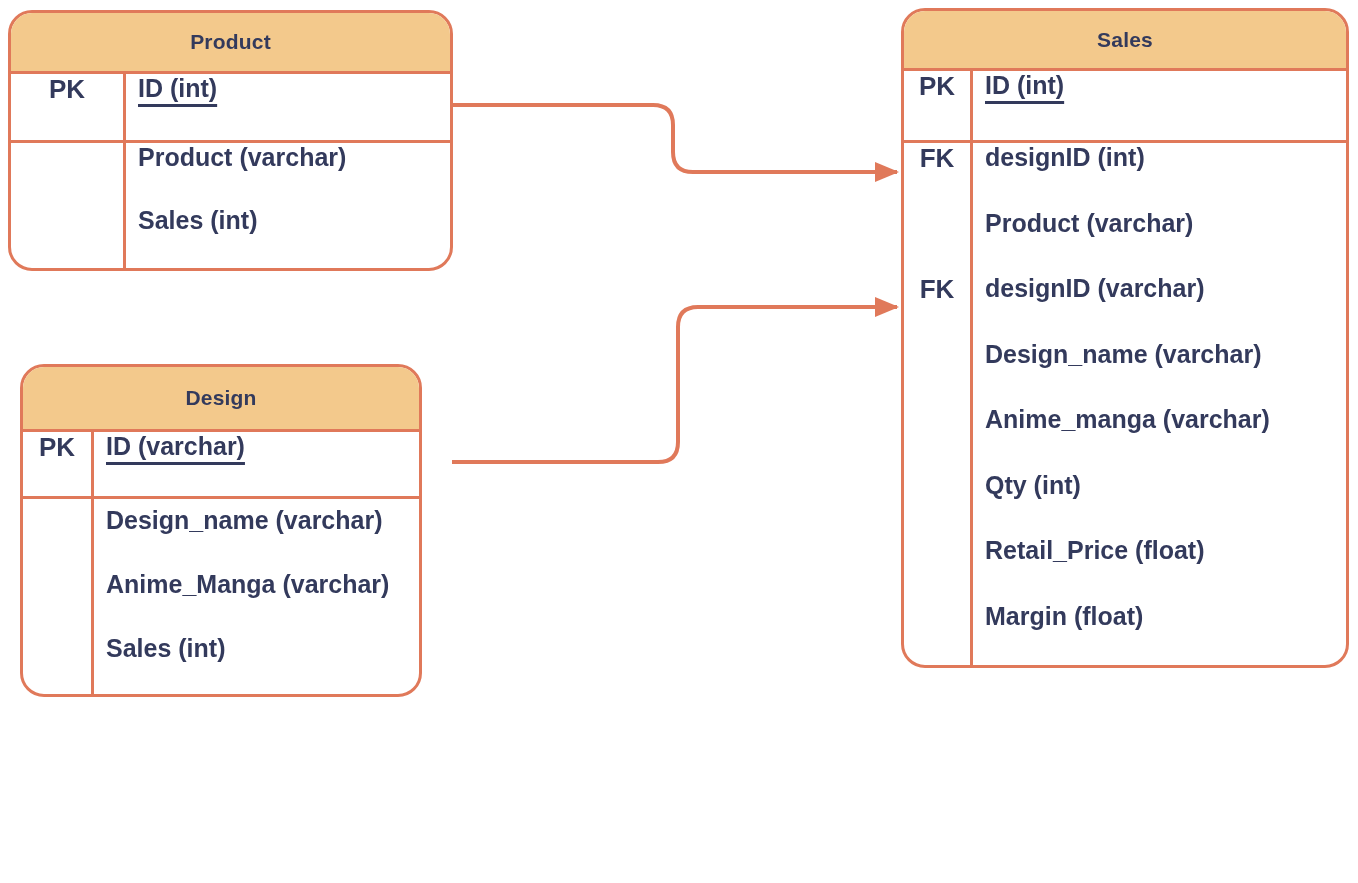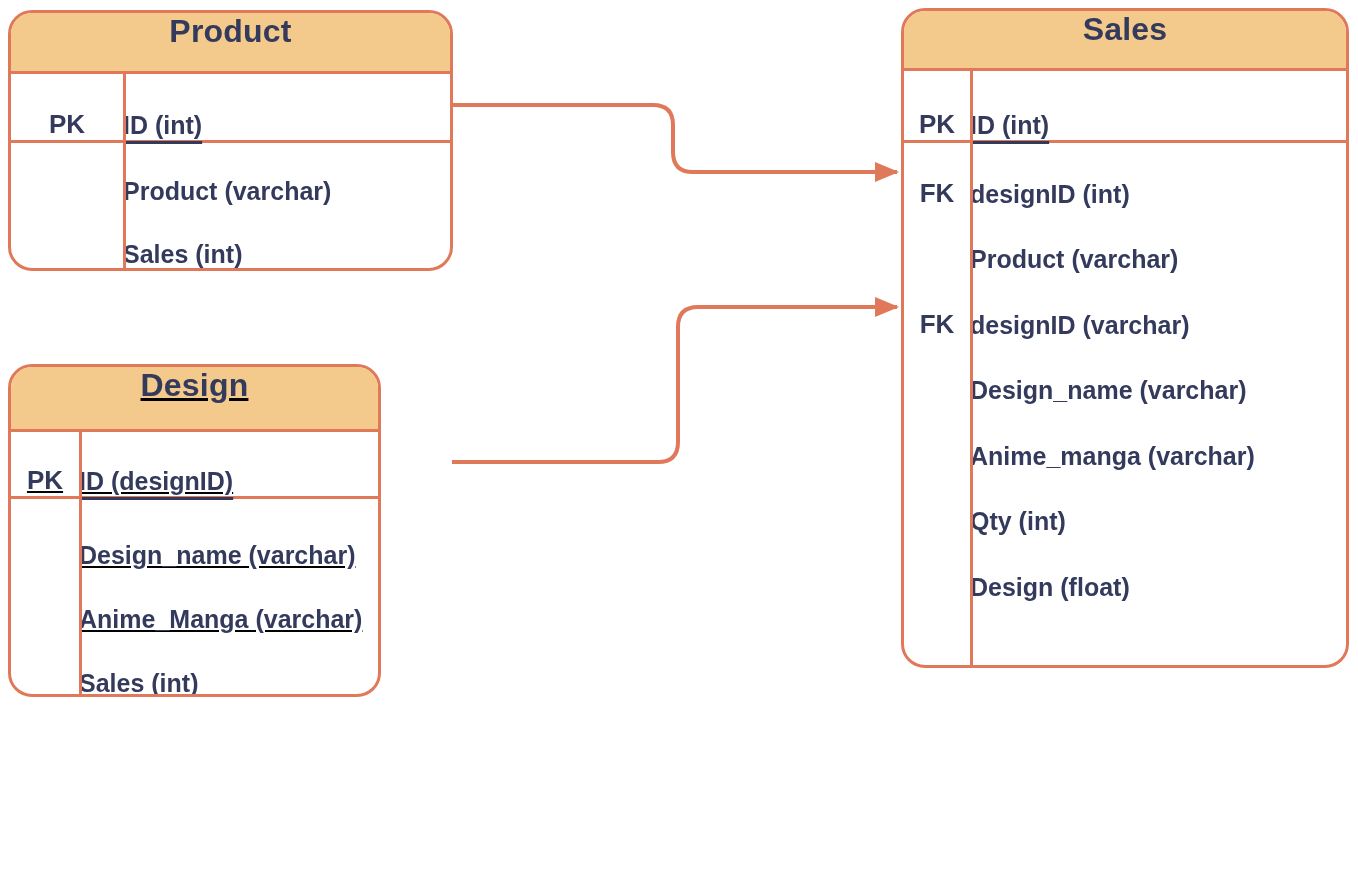--- a/index.html
+++ b/index.html
@@ -36,53 +36,54 @@
     box-sizing: border-box;
     border: 3px solid var(--line);
     border-radius: 24px;
     background: #fff;
     overflow: hidden;
     z-index: 2;
   }
   .entity .header {
     background: var(--header-fill);
     border-bottom: 3px solid var(--line);
-    display: flex; justify-content: center;
-    font-weight: 700; font-size: 32px; color: var(--text);
+    display: flex; align-items: center; justify-content: center;
+    font-weight: 700; font-size: 21px; color: var(--text);
     letter-spacing: 0.2px;
   }
-  .row { display: flex; align-items: flex-end; }
+  .row { display: flex; align-items: flex-start; }
   .key {
     flex: none;
     display: flex; align-items: center; justify-content: center;
     font-weight: 700; font-size: 26px; color: var(--text);
   }
   .field {
     flex: 1;
     font-weight: 700; font-size: 25px; color: var(--text);
+    padding-left: 15px;
     white-space: nowrap;
   }
   .pk-row { border-bottom: 3px solid var(--line); }
   .underline {
     text-decoration: underline;
     text-decoration-thickness: 2.5px;
     text-underline-offset: 7px;
   }
   .vline { position: absolute; width: 3px; background: var(--line); bottom: 0; z-index: 0; }
 
   
   #entity-product { left: 8px; top: 10px; width: 445px; height: 261px; }
   #entity-product .header { height: 58px; }
   #entity-product .key { width: 112px; }
   #entity-product .vline { left: 112px; top: 61px; }
   #entity-product .pk-row { height: 66px; }
   #entity-product .body-row { height: 63px; }
 
   
-  #entity-design { left: 8px; top: 364px; width: 373px; height: 333px; text-decoration: underline; }
+  #entity-design { left: 20px; top: 364px; width: 402px; height: 333px; }
   #entity-design .header { height: 62px; }
   #entity-design .key { width: 68px; }
   #entity-design .vline { left: 68px; top: 65px; }
   #entity-design .pk-row { height: 64px; }
   #entity-design .body-row { height: 64px; }
   #entity-design .first-gap { margin-top: 7px; }
 
   
   #entity-sales { left: 901px; top: 8px; width: 448px; height: 660px; }
   #entity-sales .header { height: 57px; }
@@ -125,21 +126,21 @@
     </div>
   </div>
 
   <div class="entity" id="entity-design">
     <div class="header">
       <span>Design</span>
     </div>
     <div class="vline"></div>
     <div class="row pk-row">
       <div class="key">PK</div>
-      <div class="field underline">ID (designID)</div>
+      <div class="field underline">ID (varchar)</div>
     </div>
     <div class="row body-row first-gap">
       <div class="key"></div>
       <div class="field">Design_name (varchar)</div>
     </div>
     <div class="row body-row">
       <div class="key"></div>
       <div class="field">Anime_Manga (varchar)</div>
     </div>
     <div class="row body-row">
@@ -176,17 +177,21 @@
     <div class="row body-row">
       <div class="key"></div>
       <div class="field">Anime_manga (varchar)</div>
     </div>
     <div class="row body-row">
       <div class="key"></div>
       <div class="field">Qty (int)</div>
     </div>
     <div class="row body-row">
       <div class="key"></div>
-      <div class="field">Design (float)</div>
+      <div class="field">Retail_Price (float)</div>
+    </div>
+    <div class="row body-row">
+      <div class="key"></div>
+      <div class="field">Margin (float)</div>
     </div>
   </div>
 
 </div>
 
 </body></html>

